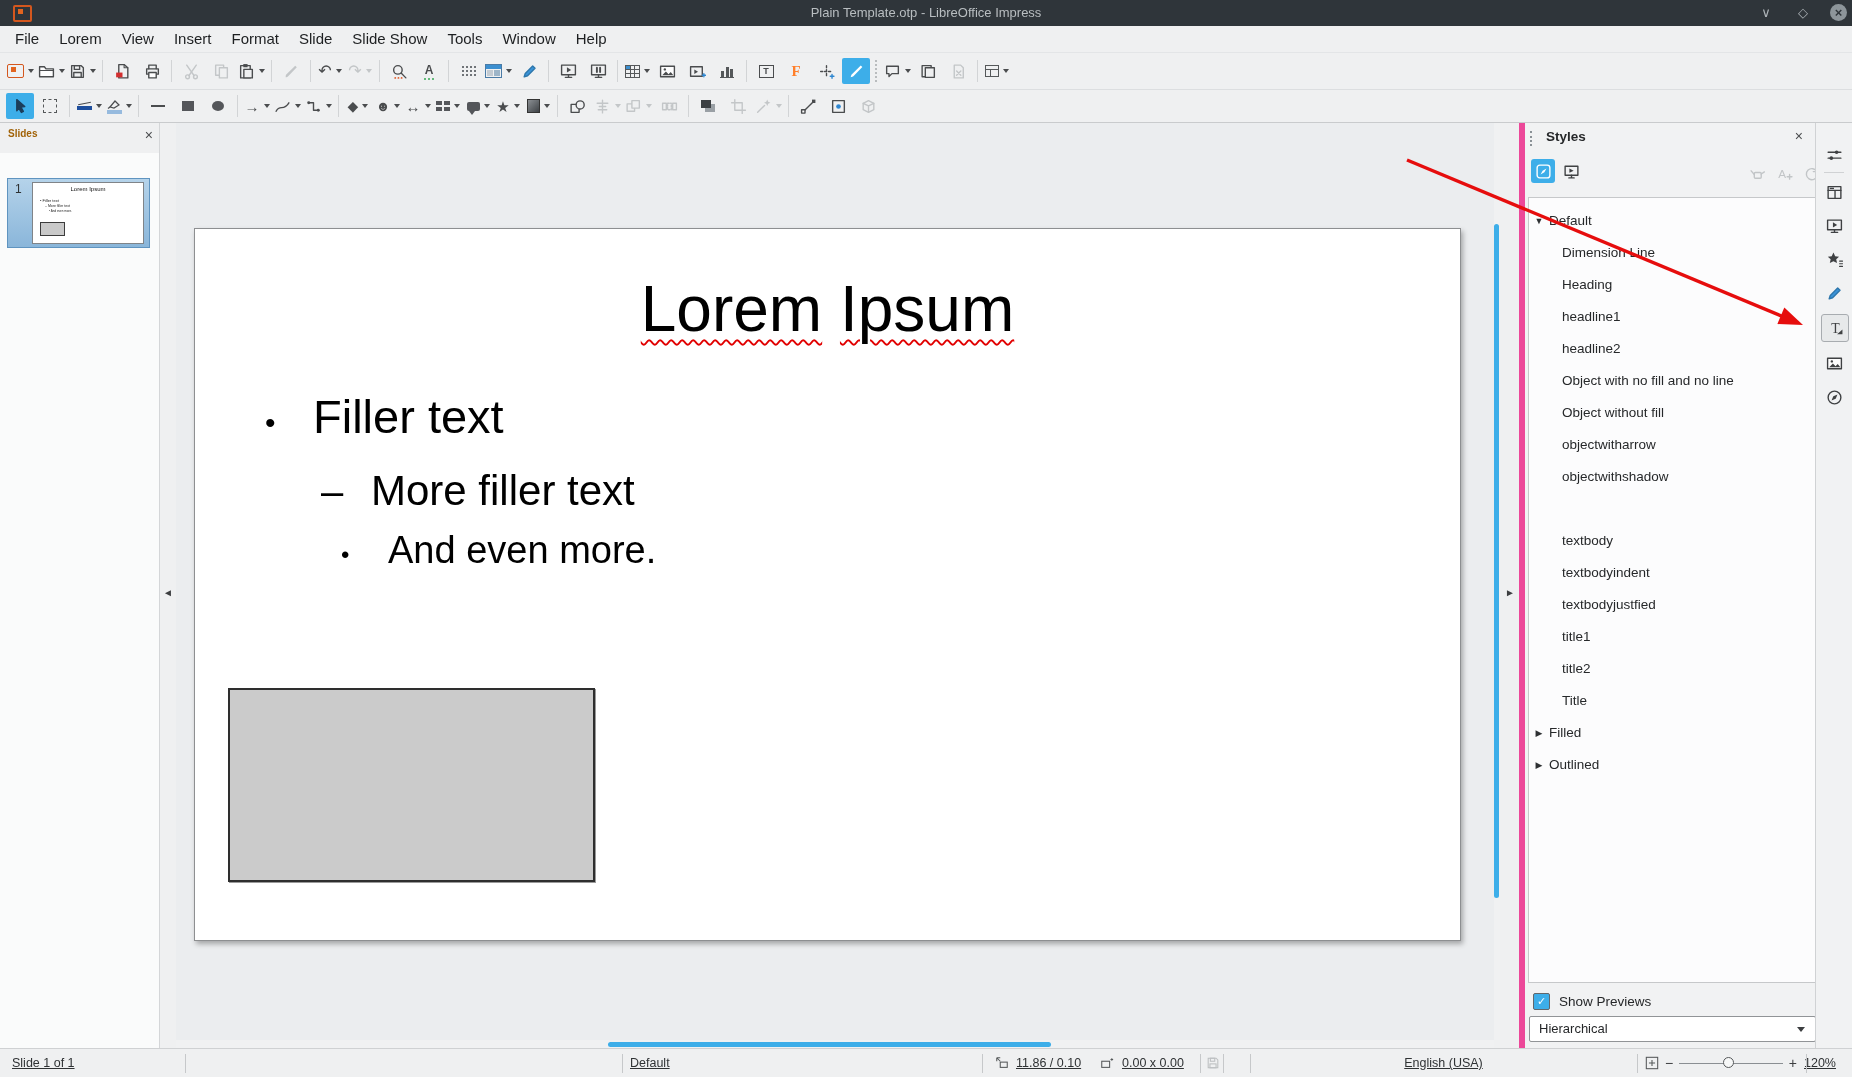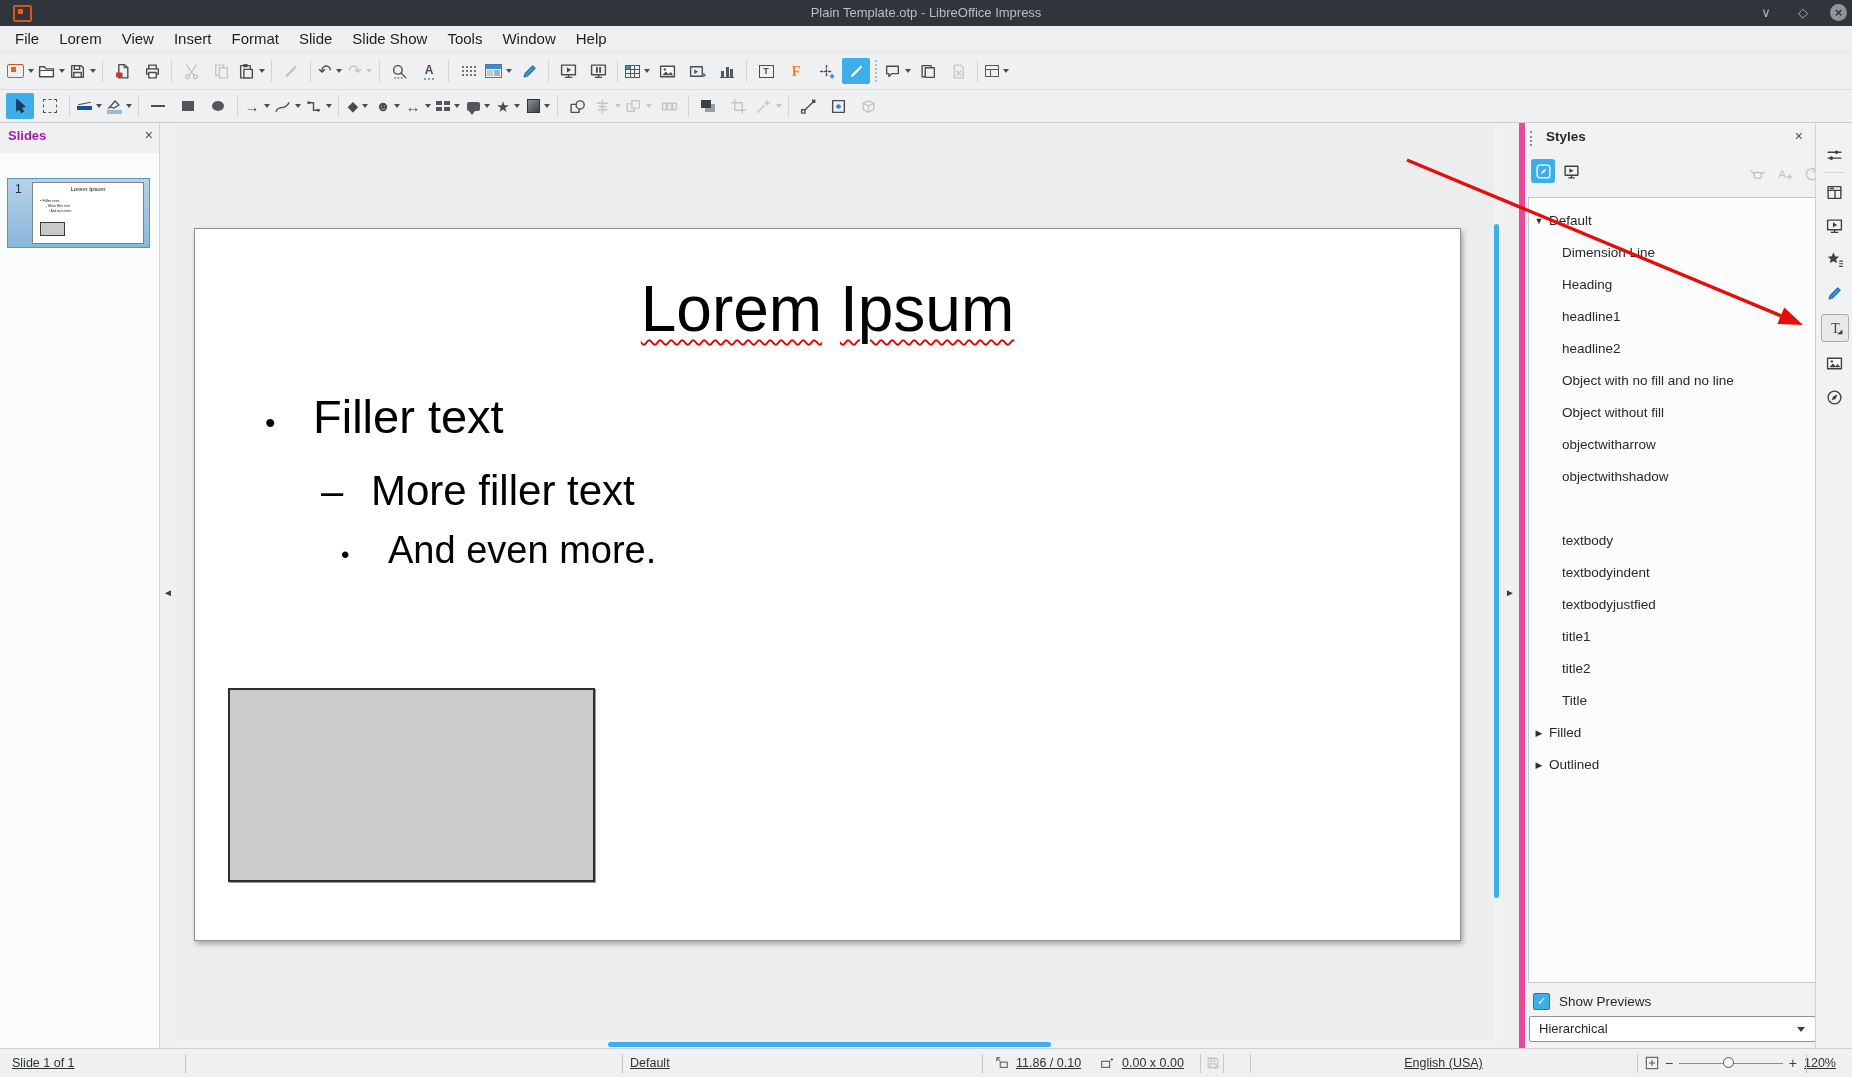--- a/index.html
+++ b/index.html
@@ -23,21 +23,21 @@
   .tbtn.active .g{color:#fff;}
   .tbtn.disabled{color:#c3c6c8;}
   .tbtn .g{display:flex;align-items:center;justify-content:center;color:inherit;font-size:14px;line-height:1;}
   .dd{width:0;height:0;border-left:3.5px solid transparent;border-right:3.5px solid transparent;border-top:4px solid currentColor;margin-left:4px;}
   .tsep{width:1px;height:22px;background:#d2d4d6;margin:0 4px;align-self:center;}
   .tsep.dotted{background:none;border-left:2px dotted #b9bcbe;}
   svg{display:block;}
   
   #slides-panel{position:absolute;left:0;top:123px;width:160px;height:925px;background:#fafbfb;border-right:1px solid #d4d6d8;box-sizing:border-box;}
   #slides-header{position:absolute;left:0;top:0;width:100%;height:30px;background:#eff0f1;}
-  #slides-title{position:absolute;left:8px;top:5px;font-size:13px;font-weight:600;color:#a21caf;}
+  #slides-title{position:absolute;left:8px;top:5px;font-size:10px;font-weight:600;color:#a16207;}
   #slides-close{position:absolute;right:6px;top:4px;font-size:14px;color:#4a4c4e;}
   #thumb{position:absolute;left:7px;top:55px;width:143px;height:70px;background:linear-gradient(#b5d3ea,#8ab6da);border:1px solid #5f94c0;box-sizing:border-box;}
   #thumb-num{position:absolute;left:7px;top:3px;font-size:12px;color:#2e3133;}
   .minislide{position:absolute;left:24px;top:3px;width:112px;height:62px;background:#fff;border:1px solid #808488;box-sizing:border-box;}
   .mini-title{position:absolute;left:0;top:3px;width:100%;text-align:center;font-size:6px;color:#111;}
   .mini-b1{position:absolute;left:7px;top:15px;font-size:4px;color:#222;}
   .mini-b2{position:absolute;left:12px;top:21px;font-size:3.5px;color:#222;}
   .mini-b3{position:absolute;left:16px;top:26px;font-size:3px;color:#222;}
   .mini-rect{position:absolute;left:7px;top:39px;width:25px;height:14px;background:#c9c9c9;border:1px solid #3c3c3c;box-sizing:border-box;}
   .splitter-arrow{position:absolute;font-size:10px;color:#3c3e40;}

